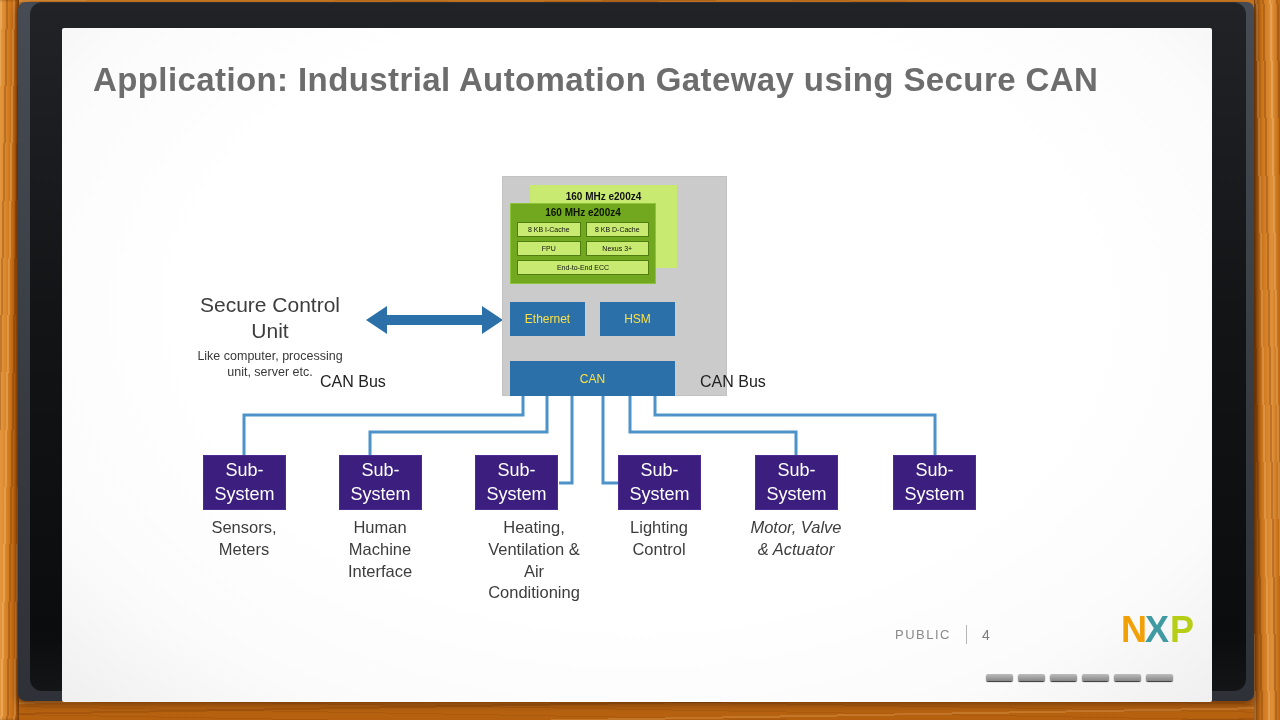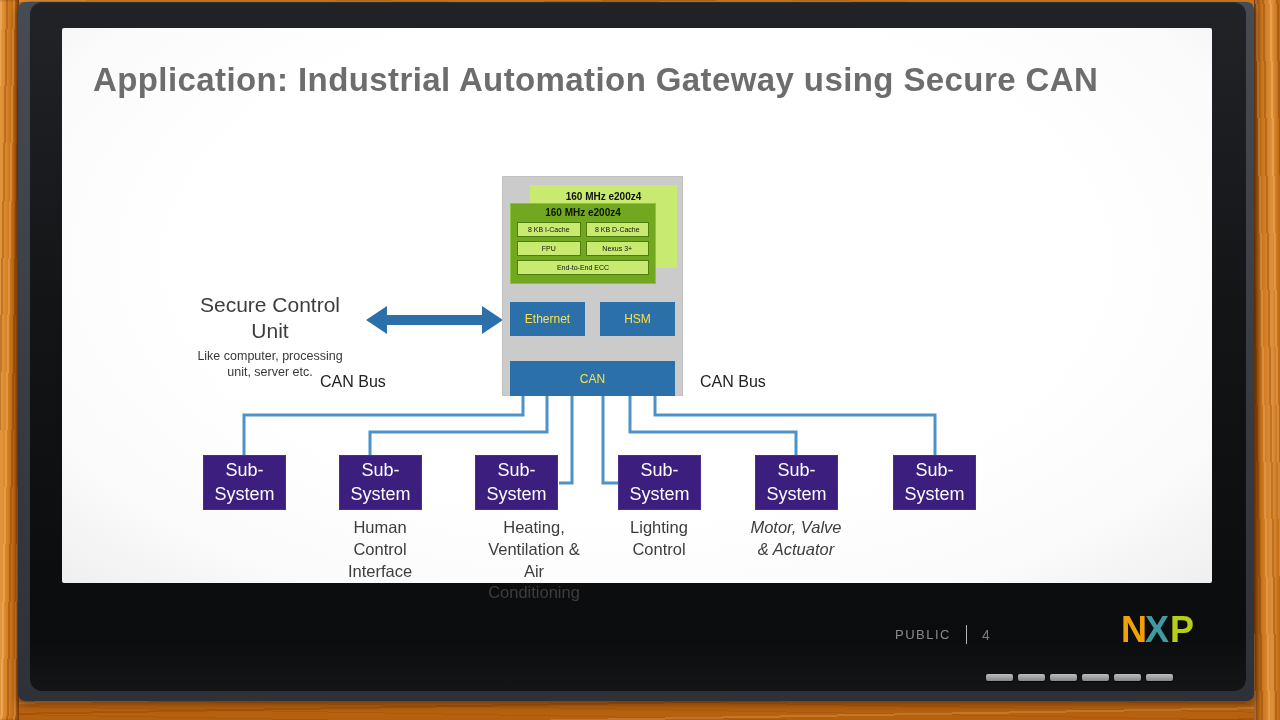--- a/index.html
+++ b/index.html
@@ -24,21 +24,21 @@
   .monitor-frame{position:absolute;left:18px;right:26px;top:2px;bottom:19px;
     background:linear-gradient(180deg,#474c54,#373b41 60%,#2e3137);
     border-radius:7px; box-shadow:0 3px 9px rgba(40,15,0,.55);}
   .bezel{position:absolute;left:30px;right:34px;top:2px;bottom:29px;
     background:linear-gradient(180deg,#212327,#131416 45%,#0b0c0d 92%,#141517);
     border-radius:12px; box-shadow: inset 0 1px 1px rgba(255,255,255,.07);}
   .bezel-buttons{position:absolute;left:986px;top:674px;display:flex;gap:5px;}
   .bezel-button{width:27px;height:7px;border-radius:2px;
     background:linear-gradient(180deg,#bdbdbd,#868686);
     box-shadow:0 1px 1px rgba(0,0,0,.8);}
-  .screen{position:absolute;left:62px;top:28px;width:1150px;height:555px;
+  .screen{position:absolute;left:62px;top:28px;width:1150px;height:674px;
     background:radial-gradient(ellipse at 50% 42%, #ffffff 55%, #fbfbfb 80%, #efefef 100%);
     border-radius:2px;}
   .abs{position:absolute;}
   .ml{white-space:pre-line;}
 
   .slide-title{left:31px;top:33px;font-size:33px;font-weight:bold;color:#6d6d6d;letter-spacing:.4px;}
 
   
   .cc-wrap{left:108px;top:264px;width:200px;text-align:center;color:#3d3d3d;}
   .cc-title{font-size:21px;line-height:1.25;}
@@ -46,21 +46,21 @@
 
   
   .darrow{left:304px;top:278px;width:137px;height:28px;}
   .darrow .shaft{position:absolute;left:17px;right:17px;top:9px;height:10px;background:#2b70a8;}
   .darrow .head-l{position:absolute;left:0;top:0;width:0;height:0;
     border-top:14px solid transparent;border-bottom:14px solid transparent;border-right:21px solid #2b70a8;}
   .darrow .head-r{position:absolute;right:0;top:0;width:0;height:0;
     border-top:14px solid transparent;border-bottom:14px solid transparent;border-left:21px solid #2b70a8;}
 
   
-  .chip{left:441px;top:149px;width:179px;height:218px;background:#cbcbcb;box-shadow:0 0 0 1px #c2c2c2;}
+  .chip{left:441px;top:149px;width:179px;height:218px;background:#cbcbcb;box-shadow:0 0 0 1px #c2c2c2;padding-left:44px;}
   .core-back{position:absolute;left:27px;top:8px;width:147px;height:83px;background:#c8ea71;
     text-align:center;font-size:10px;font-weight:bold;color:#111;padding-top:6px;box-sizing:border-box;}
   .core-front{position:absolute;left:7px;top:26px;width:146px;height:81px;background:#72a81f;
     border:1px solid #8cc43c;box-sizing:border-box;}
   .core-front .core-title{text-align:center;font-size:10px;font-weight:bold;color:#0c1400;margin-top:3px;}
   .core-grid{display:grid;grid-template-columns:1fr 1fr;gap:4px 5px;margin:4px 6px 0 6px;}
   .core-cell{background:#c8ea71;border:1px solid #4f7d10;font-size:7px;color:#111;
     text-align:center;line-height:13px;height:13px;overflow:hidden;}
   .core-cell.wide{grid-column:1 / span 2;}
   .periph{position:absolute;background:#2b70a8;color:#fde047;text-align:center;
@@ -151,22 +151,24 @@
 System</div>
     <div class="abs ss-box ss2 ml">Sub-
 System</div>
     <div class="abs ss-box ss3 ml">Sub-
 System</div>
     <div class="abs ss-box ss4 ml">Sub-
 System</div>
     <div class="abs ss-box ss5 ml">Sub-
 System</div>
 
+    <div class="abs ss-cap c0 ml">Sensors,
+Meters</div>
     <div class="abs ss-cap c1 ml">Human
-Control
+Machine
 Interface</div>
     <div class="abs ss-cap c2 ml">Heating,
 Ventilation &amp;
 Air
 Conditioning</div>
     <div class="abs ss-cap c3 ml">Lighting
 Control</div>
     <div class="abs ss-cap c4 ml">Motor, Valve
 &amp; Actuator</div>
 

